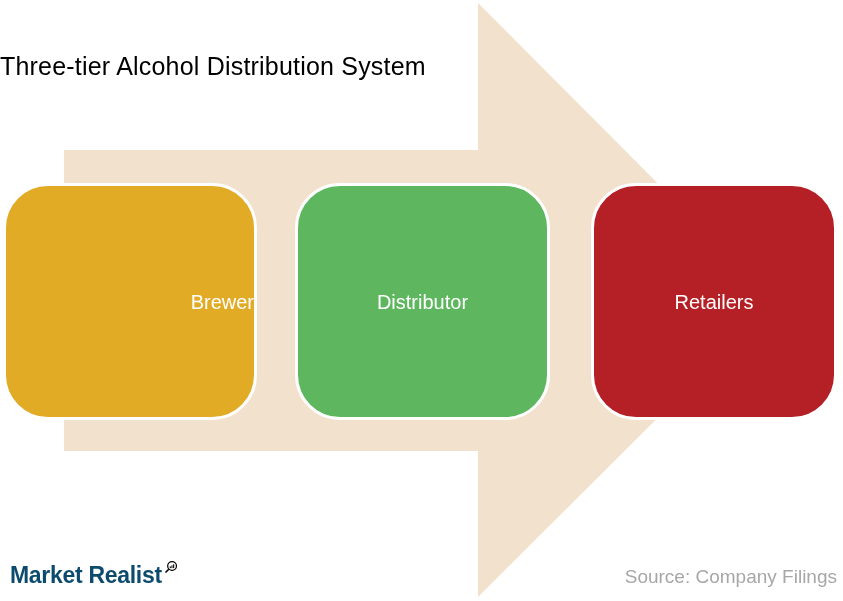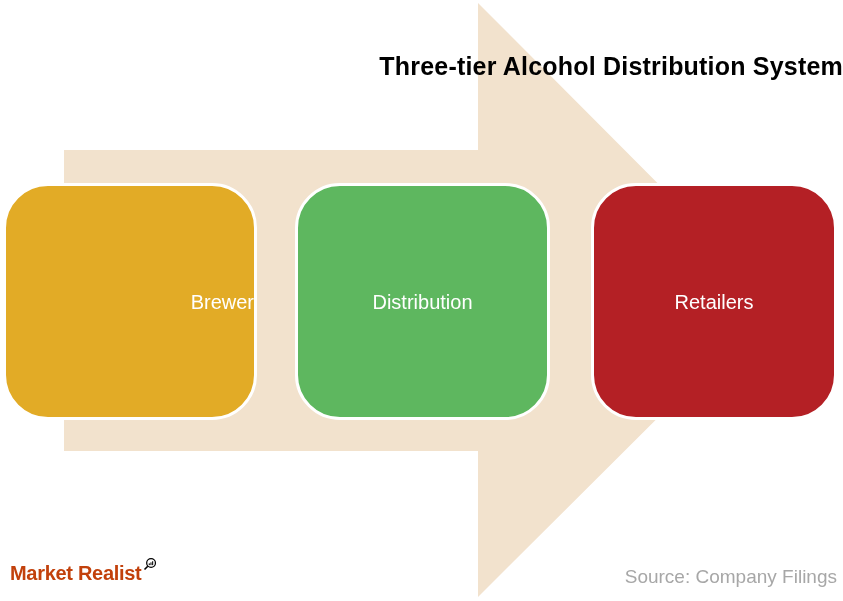--- a/index.html
+++ b/index.html
@@ -18,23 +18,23 @@
     position: absolute;
     left: 0; top: 0;
     width: 843px; height: 601px;
     z-index: 1;
   }
 
   .title {
     position: absolute;
     top: 52px;
     left: 0; right: 0;
-    text-align: right;
+    text-align: left;
     font-size: 25px;
-    font-weight: bold;
+    font-weight: normal;
     color: #000000;
     letter-spacing: 0.2px;
     z-index: 2;
   }
 
   .node {
     position: absolute;
     top: 183px;
     height: 237px;
     border: 3px solid #ffffff;
@@ -51,22 +51,22 @@
   }
   .node-brewer      { left: 3px;   width: 254px; background: #E2AB26; align-items: flex-end; }
   .node-distributor { left: 295px; width: 255px; background: #5EB75F; }
   .node-retailers   { left: 591px; width: 246px; background: #B42025; }
 
   .logo {
     position: absolute;
     left: 10px;
     top: 562px;
     z-index: 4;
-    color: #c2410c;
-    font-size: 20px;
+    color: #0c4a6e;
+    font-size: 23px;
     font-weight: 600;
     letter-spacing: -0.3px;
     white-space: nowrap;
   }
   .logo-icon {
     width: 15px;
     height: 15px;
     position: relative;
     top: -8px;
     left: 1px;
@@ -92,21 +92,21 @@
     <polygon points="64,150 478,150 478,3 775,301 478,597 478,451 64,451" fill="#F2E2CD"></polygon>
   </svg>
 
   <h1 class="title">Three-tier Alcohol Distribution System</h1>
 
   <div class="node node-brewer">
     <span>Brewer</span>
   </div>
 
   <div class="node node-distributor">
-    <span>Distribution</span>
+    <span>Distributor</span>
   </div>
 
   <div class="node node-retailers">
     <span>Retailers</span>
   </div>
 
   <div class="logo">
     <span>Market Realist</span><svg class="logo-icon" viewBox="0 0 24 24" xmlns="http://www.w3.org/2000/svg">
       <circle cx="14.5" cy="9.5" r="7" fill="none" stroke="#000000" stroke-width="2"></circle>
       <line x1="9.2" y1="14.8" x2="4" y2="20" stroke="#000000" stroke-width="2.6"></line>

